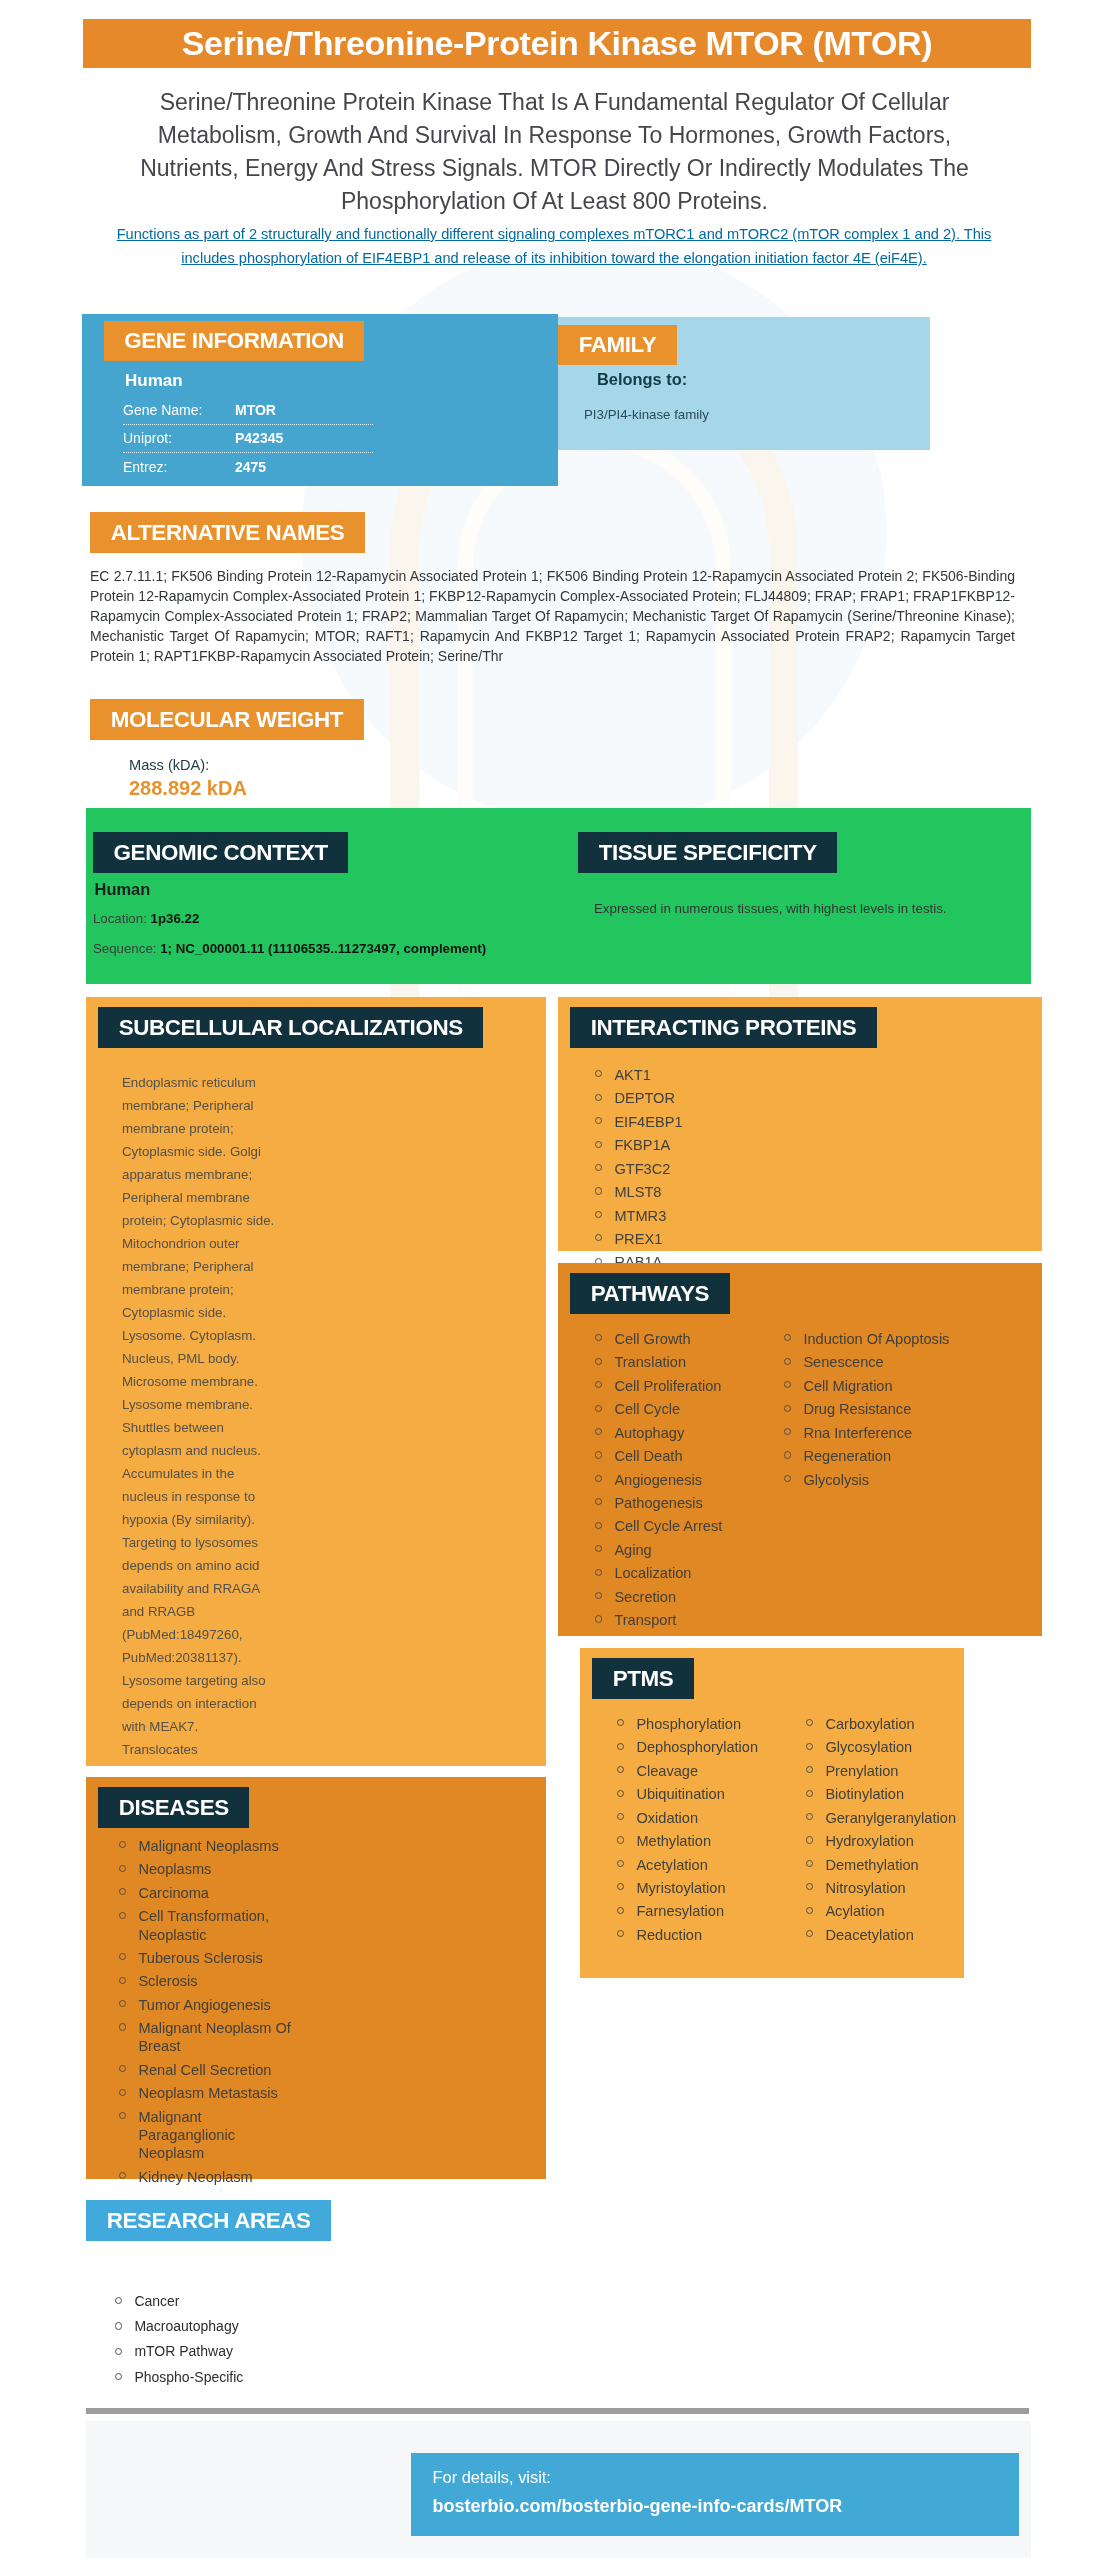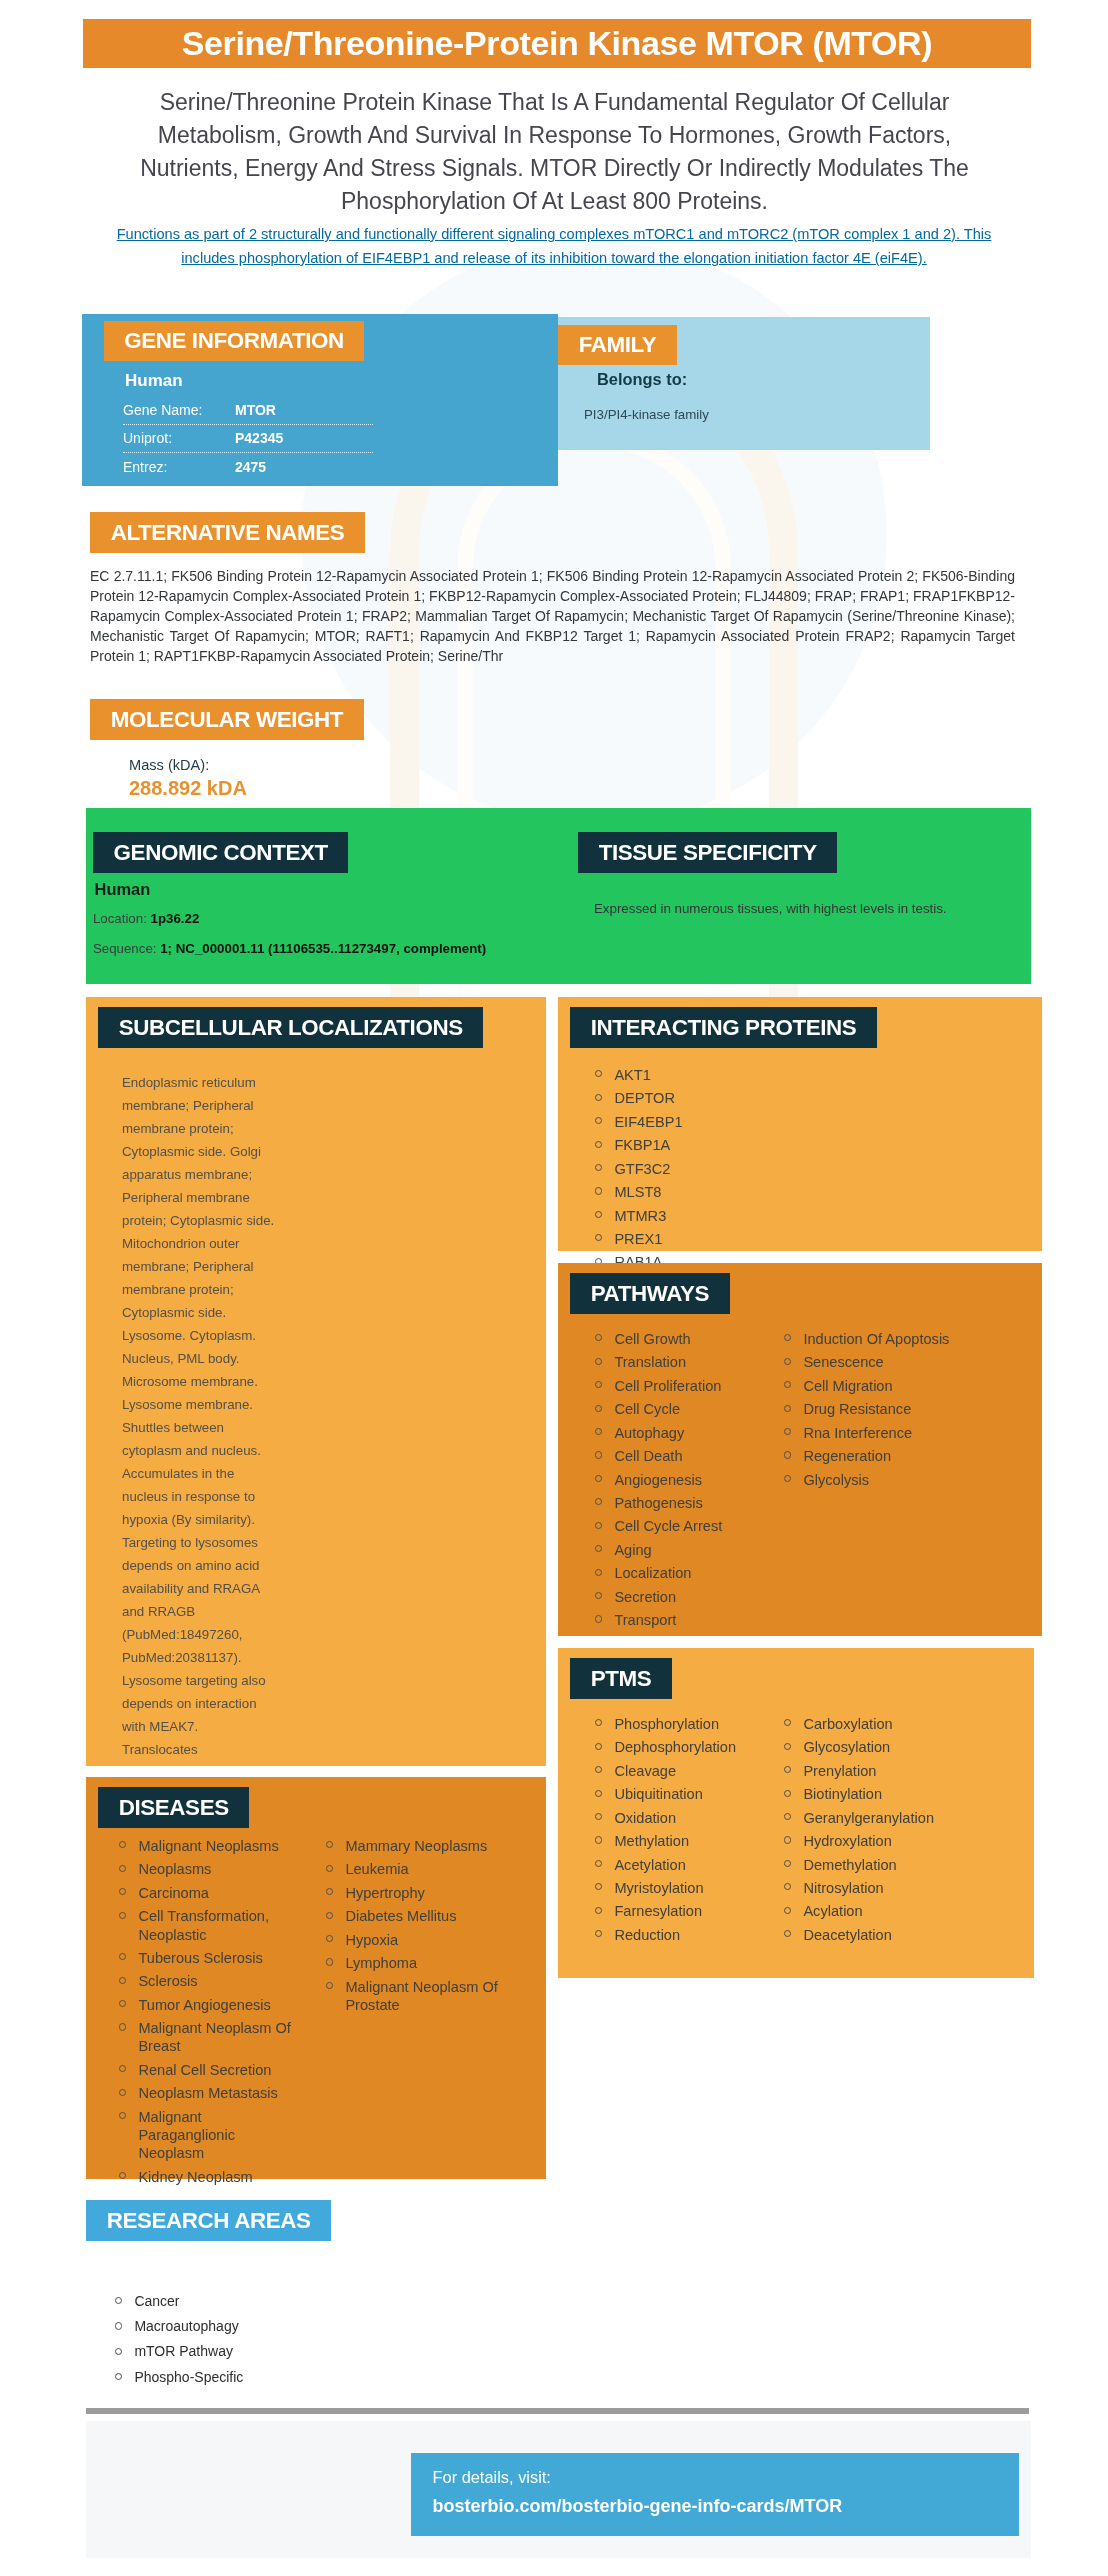--- a/index.html
+++ b/index.html
@@ -89,21 +89,21 @@
                   color:#54504A; font-size:13.3px; line-height:1.73; }
 
   .ip-panel { left:558px; top:997px; width:484px; height:254px; }
   .ip-cols { position:absolute; left:34px; top:69px; display:flex;flex-direction:column; }
   .ip-col { width:103px; }
 
   .pw-panel { left:558px; top:1263px; width:484px; height:373px; }
   .two-cols { position:absolute; left:34px; top:67px; display:flex; }
   .pw-col1 { width:189px; } .pw-col2 { width:224px; }
 
-  .ptm-panel { left:558px; top:1648px; width:476px; height:330px; }
+  .ptm-panel { left:580px; top:1648px; width:384px; height:330px; }
 
   .dis-panel { left:86px; top:1777px; width:460px; height:402px; }
   .dis-cols { position:absolute; left:30px; top:60px; display:flex; }
   .dis-col1 { width:207px; padding-right:26px; box-sizing:border-box; }
   .dis-col2 { width:198px; }
 
   
   .ra-chip { left:86px; top:2200px; }
   .ra-list { left:112px; top:2293px; }
   .ra-list li { font-size:14px; margin-bottom:7.7px; color:#2E2E2E; }
@@ -283,29 +283,20 @@
         <li>Cell Transformation, Neoplastic</li>
         <li>Tuberous Sclerosis</li>
         <li>Sclerosis</li>
         <li>Tumor Angiogenesis</li>
         <li>Malignant Neoplasm Of Breast</li>
         <li>Renal Cell Secretion</li>
         <li>Neoplasm Metastasis</li>
         <li>Malignant Paraganglionic Neoplasm</li>
         <li>Kidney Neoplasm</li>
       </ul>
-      <ul class="blist dis-col2">
-        <li>Mammary Neoplasms</li>
-        <li>Leukemia</li>
-        <li>Hypertrophy</li>
-        <li>Diabetes Mellitus</li>
-        <li>Hypoxia</li>
-        <li>Lymphoma</li>
-        <li>Malignant Neoplasm Of Prostate</li>
-      </ul>
     </div>
   </div>
 
   <div class="chip chip-blue ra-chip">RESEARCH AREAS</div>
   <ul class="abs blist ra-list">
     <li>Cancer</li>
     <li>Macroautophagy</li>
     <li>mTOR Pathway</li>
     <li>Phospho-Specific</li>
   </ul>

